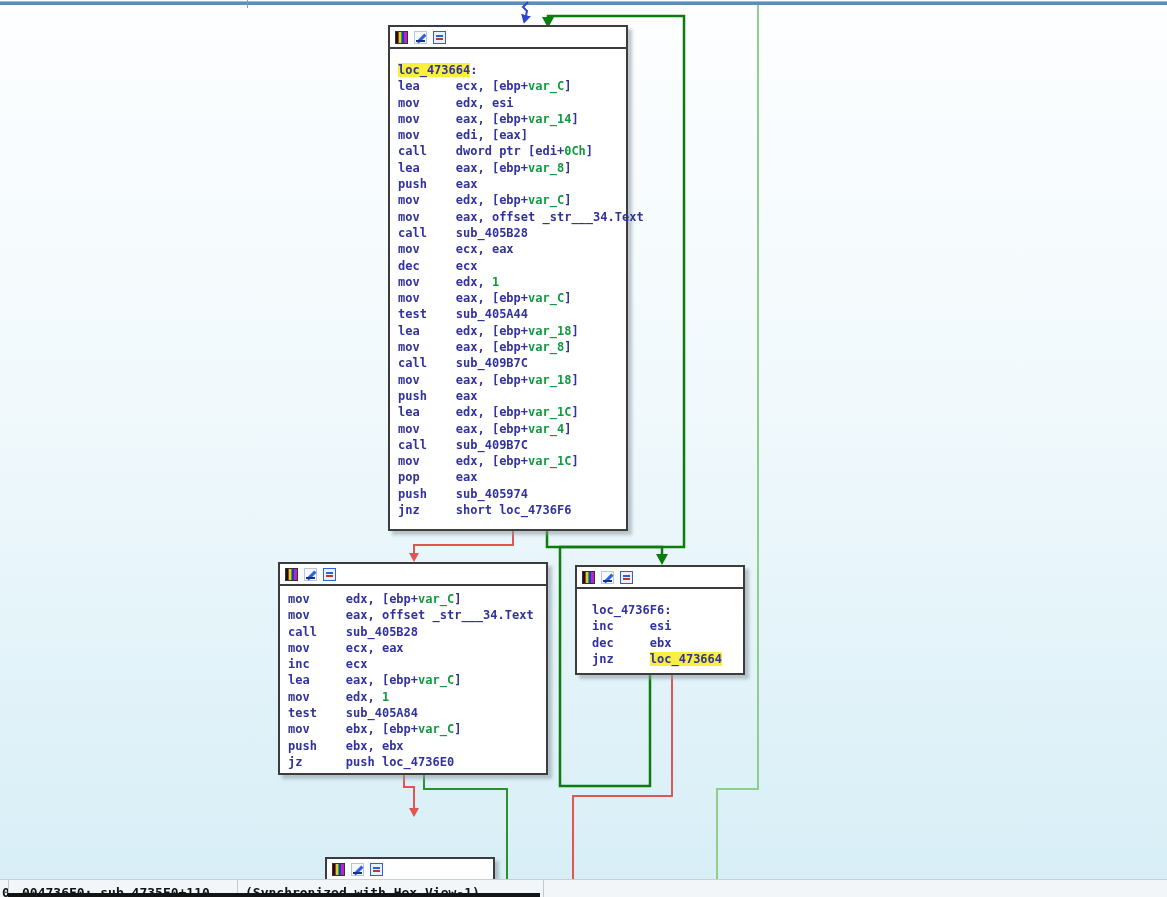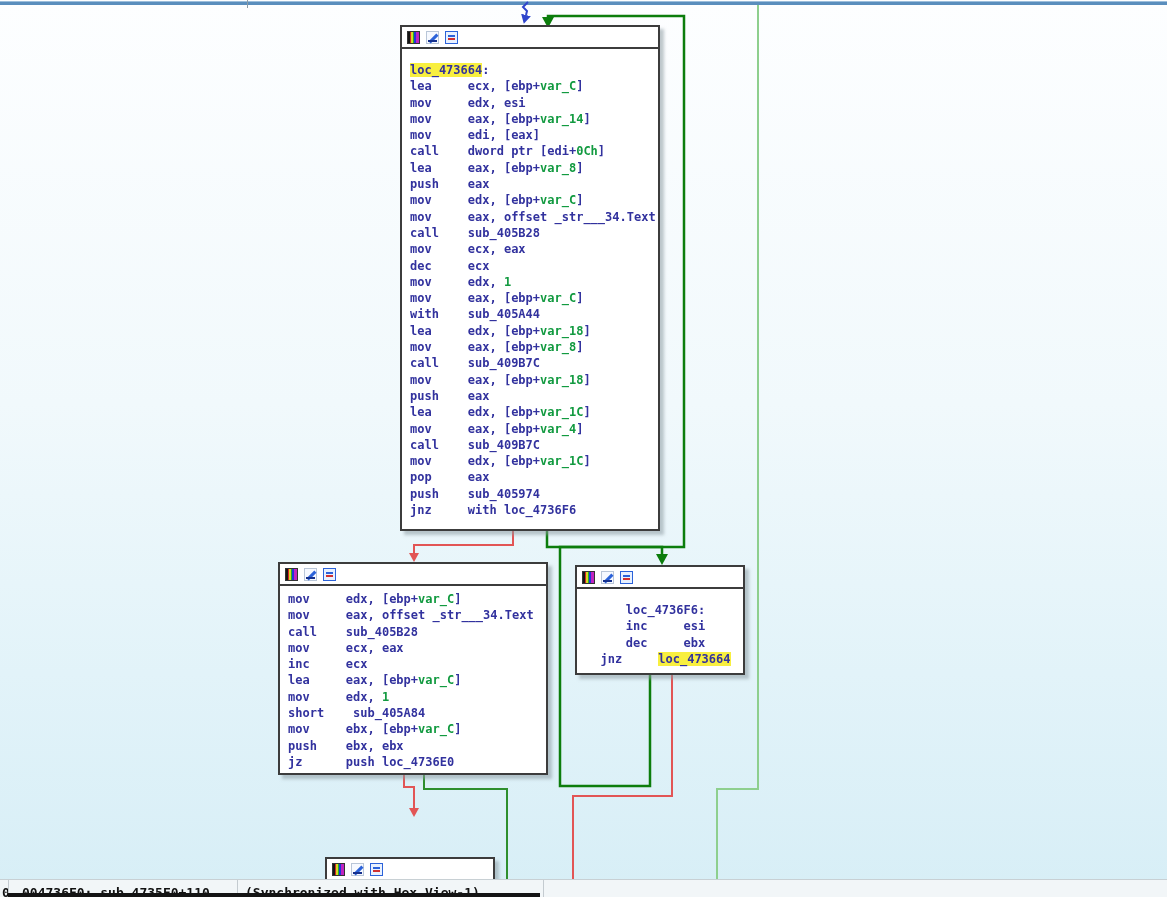--- a/index.html
+++ b/index.html
@@ -26,21 +26,21 @@
   .icon{width:13px;height:13px;display:inline-block;position:relative;box-sizing:border-box;}
   .icon-palette{border:1px solid #333;
     background:linear-gradient(90deg,#151515 0 14%,#d22525 14% 30%,#d8d823 30% 44%,#23b323 44% 58%,#2333d8 58% 76%,#c024c0 76% 100%);}
   .icon-edit{background:#f6f9ff;border:1px solid #b9c6d8;}
   .icon-edit .pencil{position:absolute;left:1px;top:5px;width:11px;height:3px;background:#2b62d9;transform:rotate(-45deg);}
   .icon-edit .base{position:absolute;left:1px;bottom:1px;width:9px;height:2px;background:#15308d;}
   .icon-text{border:1px solid #2b62d9;background:#e8f1ff;}
   .icon-text .row-b{position:absolute;left:2px;top:3px;width:7px;height:2px;background:#2b62d9;box-shadow:0 0 0 0 #2b62d9;}
   .icon-text .row-r{position:absolute;left:2px;bottom:3px;width:7px;height:2px;background:#d03030;}
   .block-body{padding:13px 4px 4px 8px;}
-  .pad16 .block-body{padding-left:15px;padding-top:13px;text-align:center;}
+  .pad16 .block-body{padding-left:15px;padding-top:13px;}
   .tight .block-body{padding-top:5px;}
   .code-line{white-space:pre;font-size:12px;line-height:16.3px;font-weight:bold;
     color:var(--asm-text,#32329e);}
   .code-line .g{color:var(--asm-green,#129a40);}
   .code-line .hl{background:var(--hl-bg,#f8ef3f);}
 
   .status-bar{position:absolute;z-index:3;left:0;top:879px;width:100%;height:18px;
     background:#f2f6f8;border-top:1px solid #c8d0d4;overflow:hidden;}
   .status-text{position:absolute;top:5px;font-size:13px;font-weight:bold;color:#111;
     font-family:"DejaVu Sans Mono","Liberation Mono",monospace;white-space:pre;}
@@ -73,21 +73,21 @@
     <polyline class="e-lgreen" points="758,5 758,789 717,789 717,893"></polyline>
     <polyline class="e-red" points="672,675 672,796 573,796 573,893"></polyline>
     <polyline class="e-green-thin" points="424,775 424,789 507,789 507,893"></polyline>
     <polyline class="e-green" points="650,675 650,786 560,786 560,547 684,547 684,16 548,16 548,17" marker-end="url(#arr-green)"></polyline>
     <polyline class="e-green" points="547,531 547,547 662,547 662,554" marker-end="url(#arr-green)"></polyline>
     <polyline class="e-red" points="513,531 513,545 414,545 414,553" marker-end="url(#arr-red)"></polyline>
     <polyline class="e-red" points="404,775 404,787 414,787 414,808" marker-end="url(#arr-red)"></polyline>
     <polyline class="e-blue" points="528,2 523,7 527,11 526,15" marker-end="url(#arr-blue)"></polyline>
   </svg>
 
-  <div class="block" style="left:400px;top:25px;width:260px;height:506px">
+  <div class="block" style="left:388px;top:25px;width:240px;height:506px">
     <div class="block-title">
       <span class="icon icon-palette"></span>
       <span class="icon icon-edit">
           <span class="pencil"></span>
           <span class="base"></span>
         </span>
       <span class="icon icon-text">
           <span class="row-b"></span>
           <span class="row-r"></span>
         </span>
@@ -101,33 +101,33 @@
         <div class="code-line">call    dword ptr [edi+<span class="g">0Ch</span>]</div>
         <div class="code-line">lea     eax, [ebp+<span class="g">var_8</span>]</div>
         <div class="code-line">push    eax</div>
         <div class="code-line">mov     edx, [ebp+<span class="g">var_C</span>]</div>
         <div class="code-line">mov     eax, offset _str___34.Text</div>
         <div class="code-line">call    sub_405B28</div>
         <div class="code-line">mov     ecx, eax</div>
         <div class="code-line">dec     ecx</div>
         <div class="code-line">mov     edx, <span class="g">1</span></div>
         <div class="code-line">mov     eax, [ebp+<span class="g">var_C</span>]</div>
-        <div class="code-line">with    sub_405A44</div>
+        <div class="code-line">test    sub_405A44</div>
         <div class="code-line">lea     edx, [ebp+<span class="g">var_18</span>]</div>
         <div class="code-line">mov     eax, [ebp+<span class="g">var_8</span>]</div>
         <div class="code-line">call    sub_409B7C</div>
         <div class="code-line">mov     eax, [ebp+<span class="g">var_18</span>]</div>
         <div class="code-line">push    eax</div>
         <div class="code-line">lea     edx, [ebp+<span class="g">var_1C</span>]</div>
         <div class="code-line">mov     eax, [ebp+<span class="g">var_4</span>]</div>
         <div class="code-line">call    sub_409B7C</div>
         <div class="code-line">mov     edx, [ebp+<span class="g">var_1C</span>]</div>
         <div class="code-line">pop     eax</div>
         <div class="code-line">push    sub_405974</div>
-        <div class="code-line">jnz     with loc_4736F6</div>
+        <div class="code-line">jnz     short loc_4736F6</div>
       </div>
   </div>
 
   <div class="block tight" style="left:278px;top:562px;width:270px;height:213px">
     <div class="block-title">
       <span class="icon icon-palette"></span>
       <span class="icon icon-edit">
           <span class="pencil"></span>
           <span class="base"></span>
         </span>
@@ -137,21 +137,21 @@
         </span>
     </div>
     <div class="block-body">
         <div class="code-line">mov     edx, [ebp+<span class="g">var_C</span>]</div>
         <div class="code-line">mov     eax, offset _str___34.Text</div>
         <div class="code-line">call    sub_405B28</div>
         <div class="code-line">mov     ecx, eax</div>
         <div class="code-line">inc     ecx</div>
         <div class="code-line">lea     eax, [ebp+<span class="g">var_C</span>]</div>
         <div class="code-line">mov     edx, <span class="g">1</span></div>
-        <div class="code-line">short    sub_405A84</div>
+        <div class="code-line">test    sub_405A84</div>
         <div class="code-line">mov     ebx, [ebp+<span class="g">var_C</span>]</div>
         <div class="code-line">push    ebx, ebx</div>
         <div class="code-line">jz      push loc_4736E0</div>
       </div>
   </div>
 
   <div class="block pad16" style="left:575px;top:565px;width:170px;height:110px">
     <div class="block-title">
       <span class="icon icon-palette"></span>
       <span class="icon icon-edit">

